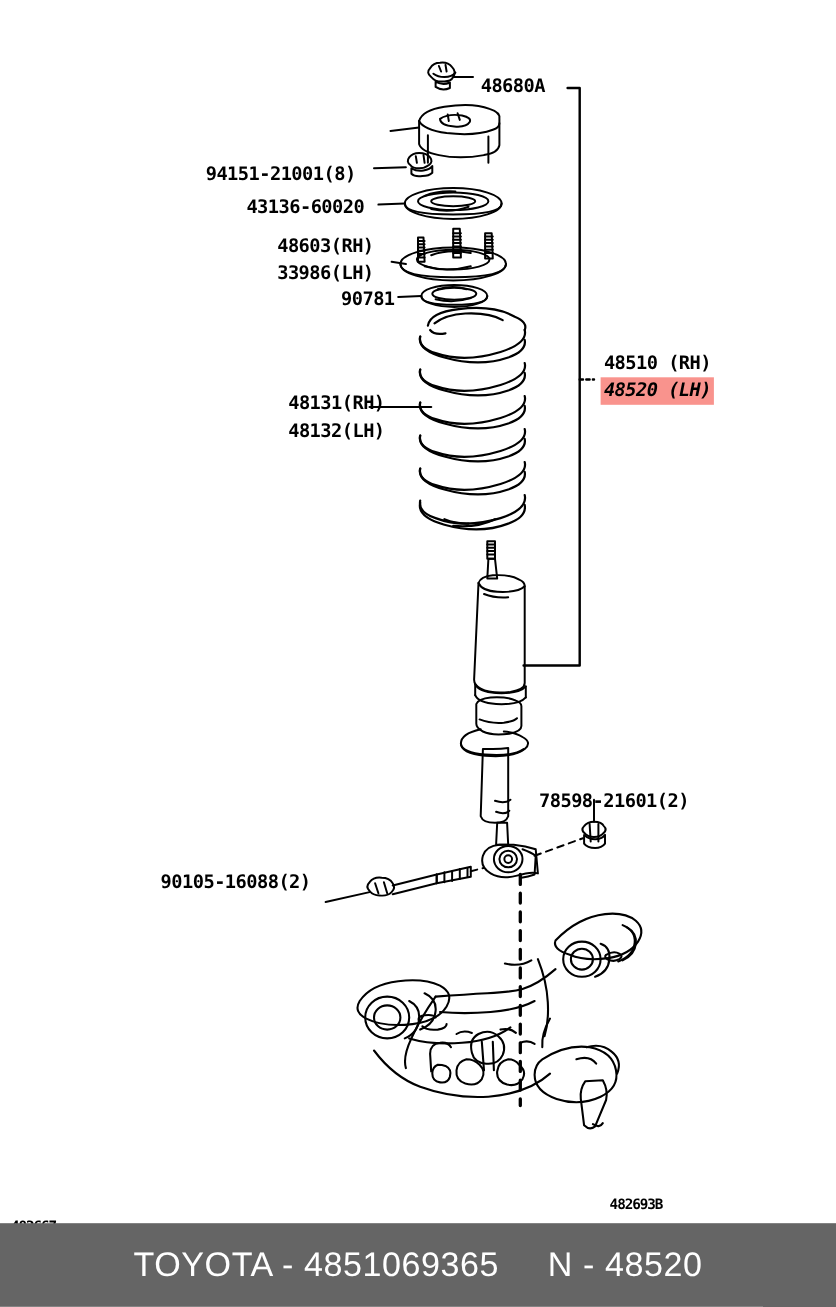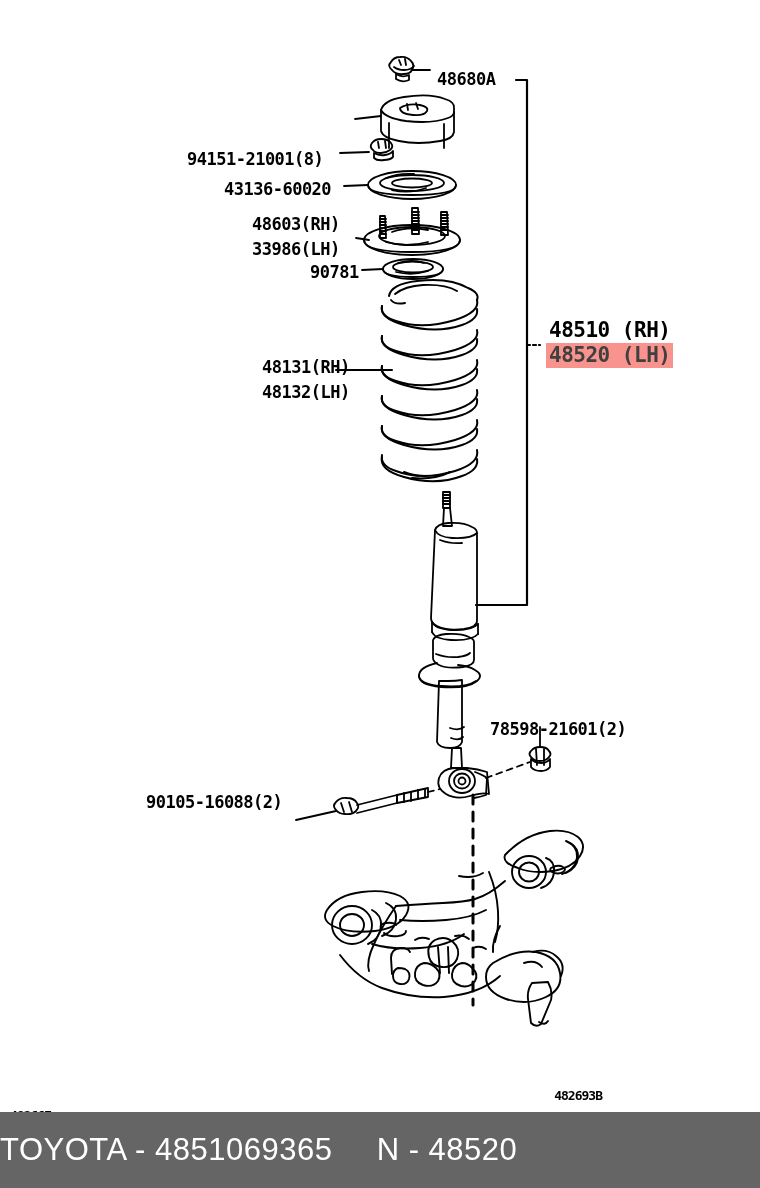--- a/index.html
+++ b/index.html
@@ -18,34 +18,34 @@
     font-size:17px;
     letter-spacing:-0.5px;
     color:#000000;
     white-space:nowrap;
     line-height:23px;
   }
   .lbl.two{line-height:25px;}
   .hl{
     position:absolute;
     font-family:"DejaVu Sans Mono","Liberation Mono",monospace;
-    font-weight:bold;font-size:21px;letter-spacing:-0.5px;
+    font-weight:bold;font-size:17px;letter-spacing:-0.5px;
     white-space:nowrap;line-height:25px;
   }
   .hl .rh{color:#000000;display:block;}
-  .hl .lh{color:#404040;display:block;background:#f9938d;padding:0 3px;margin-left:-3px;}
+  .hl .lh{color:#000000;display:block;background:#f9938d;padding:0 3px;margin-left:-3px;font-style:italic;}
   .corner{
     position:absolute;
     font-family:"DejaVu Sans Mono","Liberation Mono",monospace;
     font-weight:bold;font-size:13px;color:#000000;letter-spacing:-1px;
   }
   .footerbar{
     position:absolute;left:0;top:1112px;width:760px;height:76px;
     background:#656565;
-    display:flex;align-items:center;justify-content:flex-start;
+    display:flex;align-items:center;justify-content:center;
   }
   .footer-txt{
     font-family:"Liberation Sans","DejaVu Sans",sans-serif;
     font-size:31px;color:#ffffff;letter-spacing:0.5px;white-space:nowrap;
   }
   .footer-txt .gap{display:inline-block;width:26px;}
   svg.art{position:absolute;left:0;top:0;width:760px;height:1112px;}
 </style>
 </head>
 <body>

